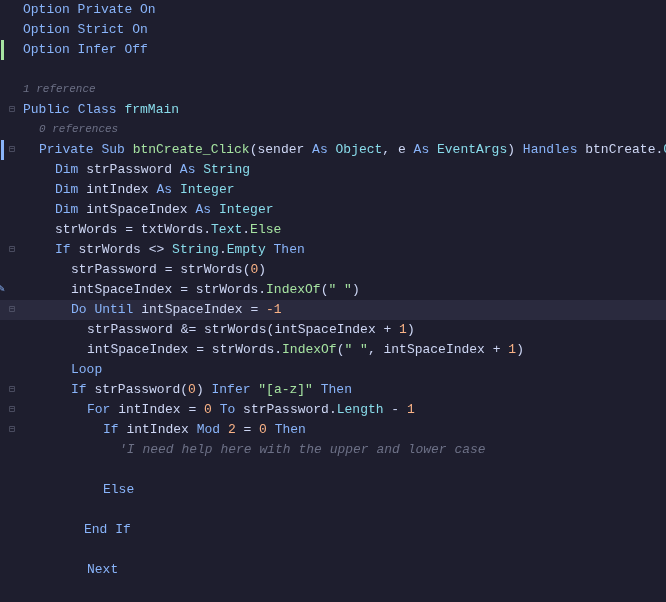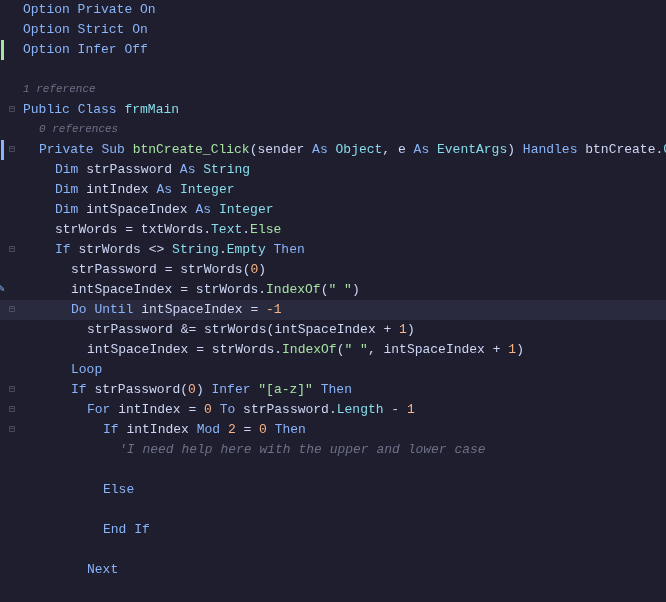--- a/index.html
+++ b/index.html
@@ -168,21 +168,21 @@
       <div style="display: flex; align-items: flex-start; min-height: 20px; position: relative;">
         <div style="width: 5px; min-width: 5px; flex-shrink: 0; position: relative;"></div>
         <div style="width: 14px; min-width: 14px; color: rgb(88, 91, 112); text-align: center; line-height: 20px; font-size: 10px; flex-shrink: 0;"></div>
         <div style="flex: 1 1 0%; line-height: 20px; white-space: pre; padding-left: 4px; font-size: 13px; overflow: hidden;"><span style="display:inline-block;width:80px;"></span><span class="kw">Else</span></div>
       </div>
       <div style="display: flex; flex-direction: row; align-items: stretch; min-height: 20px; position: relative;">
         <div style="width: 5px; min-width: 5px; flex-shrink: 0; position: relative;"></div>
         <div style="width: 14px; min-width: 14px; color: rgb(88, 91, 112); text-align: center; line-height: 20px; font-size: 10px; flex-shrink: 0;"></div>
         <div style="flex: 1 1 0%; line-height: 20px; white-space: pre; padding-left: 4px; font-size: 13px; overflow: hidden;"></div>
       </div>
-      <div style="display: flex; flex-direction: row; align-items: stretch; min-height: 20px; position: relative;">
+      <div style="display: flex; flex-direction: column; align-items: stretch; min-height: 20px; position: relative;">
         <div style="width: 5px; min-width: 5px; flex-shrink: 0; position: relative;"></div>
         <div style="width: 14px; min-width: 14px; color: rgb(88, 91, 112); text-align: center; line-height: 20px; font-size: 10px; flex-shrink: 0;"></div>
         <div style="flex: 1 1 0%; line-height: 20px; white-space: pre; padding-left: 4px; font-size: 13px; overflow: hidden;"><span style="display:inline-block;width:80px;"></span><span class="kw">End If</span></div>
       </div>
       <div style="display: flex; flex-direction: row; align-items: stretch; min-height: 20px; position: relative;">
         <div style="width: 5px; min-width: 5px; flex-shrink: 0; position: relative;"></div>
         <div style="width: 14px; min-width: 14px; color: rgb(88, 91, 112); text-align: center; line-height: 20px; font-size: 10px; flex-shrink: 0;"></div>
         <div style="flex: 1 1 0%; line-height: 20px; white-space: pre; padding-left: 4px; font-size: 13px; overflow: hidden;"></div>
       </div>
       <div style="display: flex; flex-direction: row; align-items: stretch; min-height: 20px; position: relative;">

